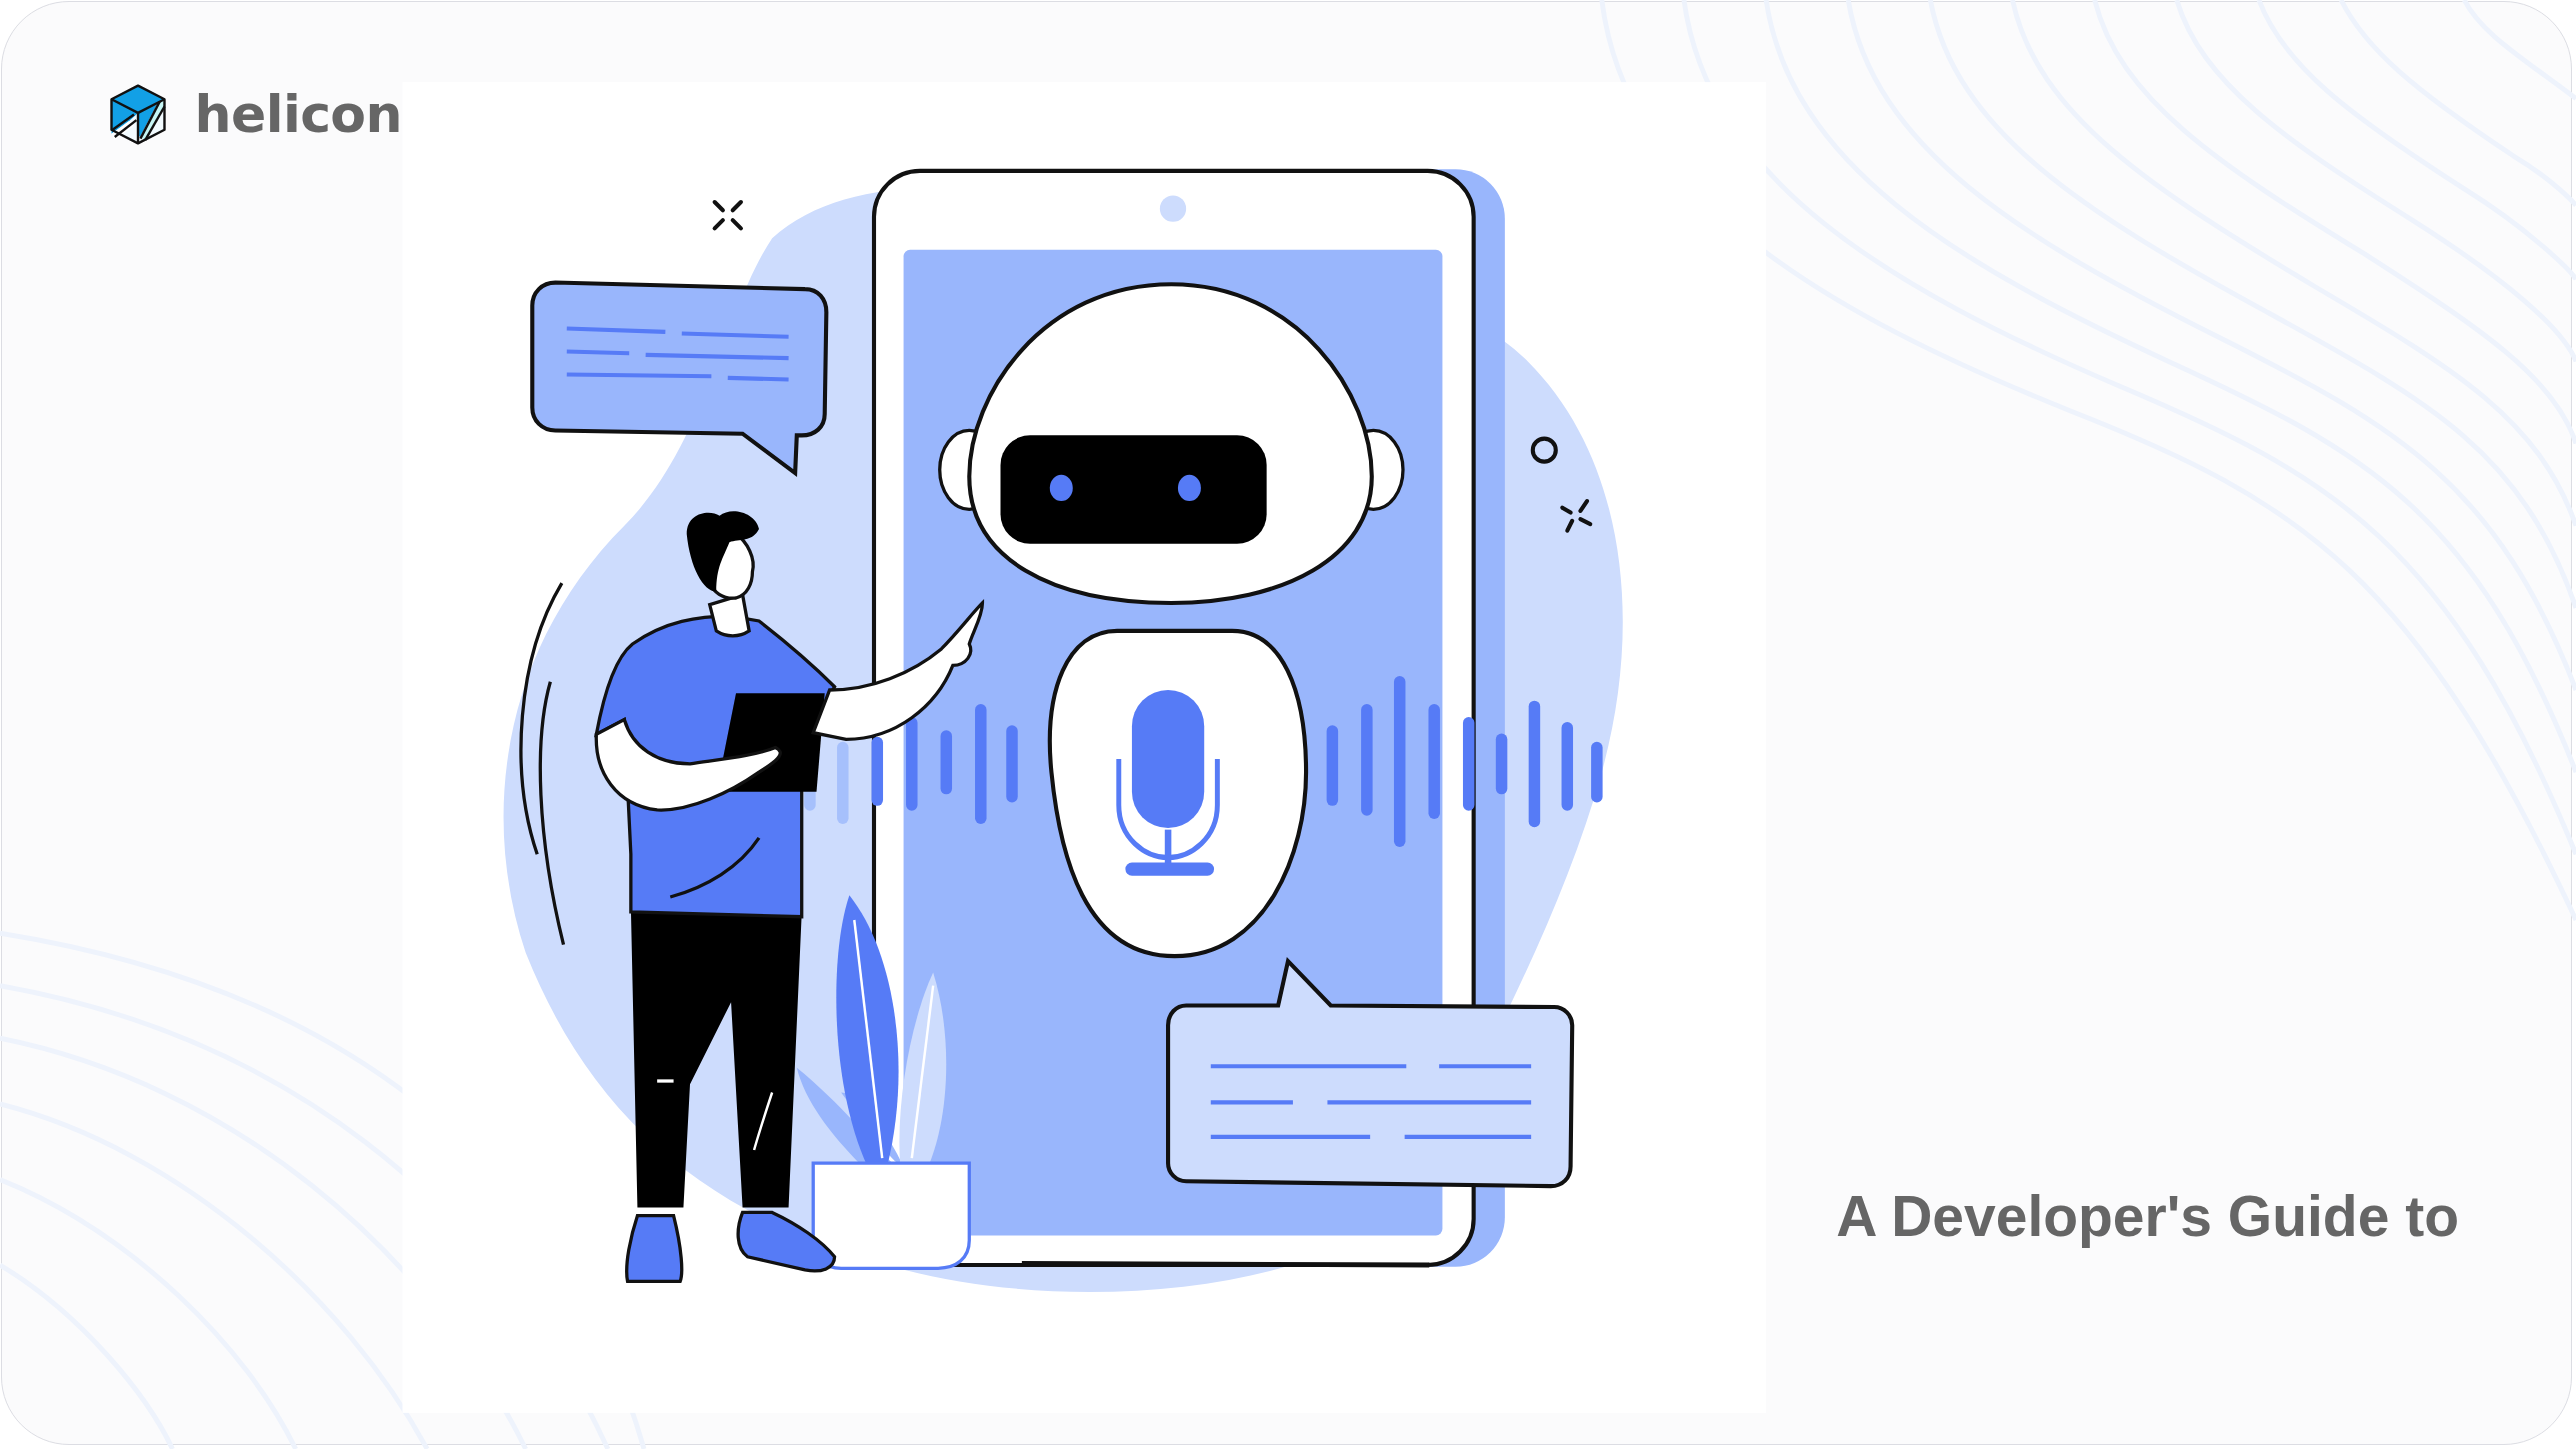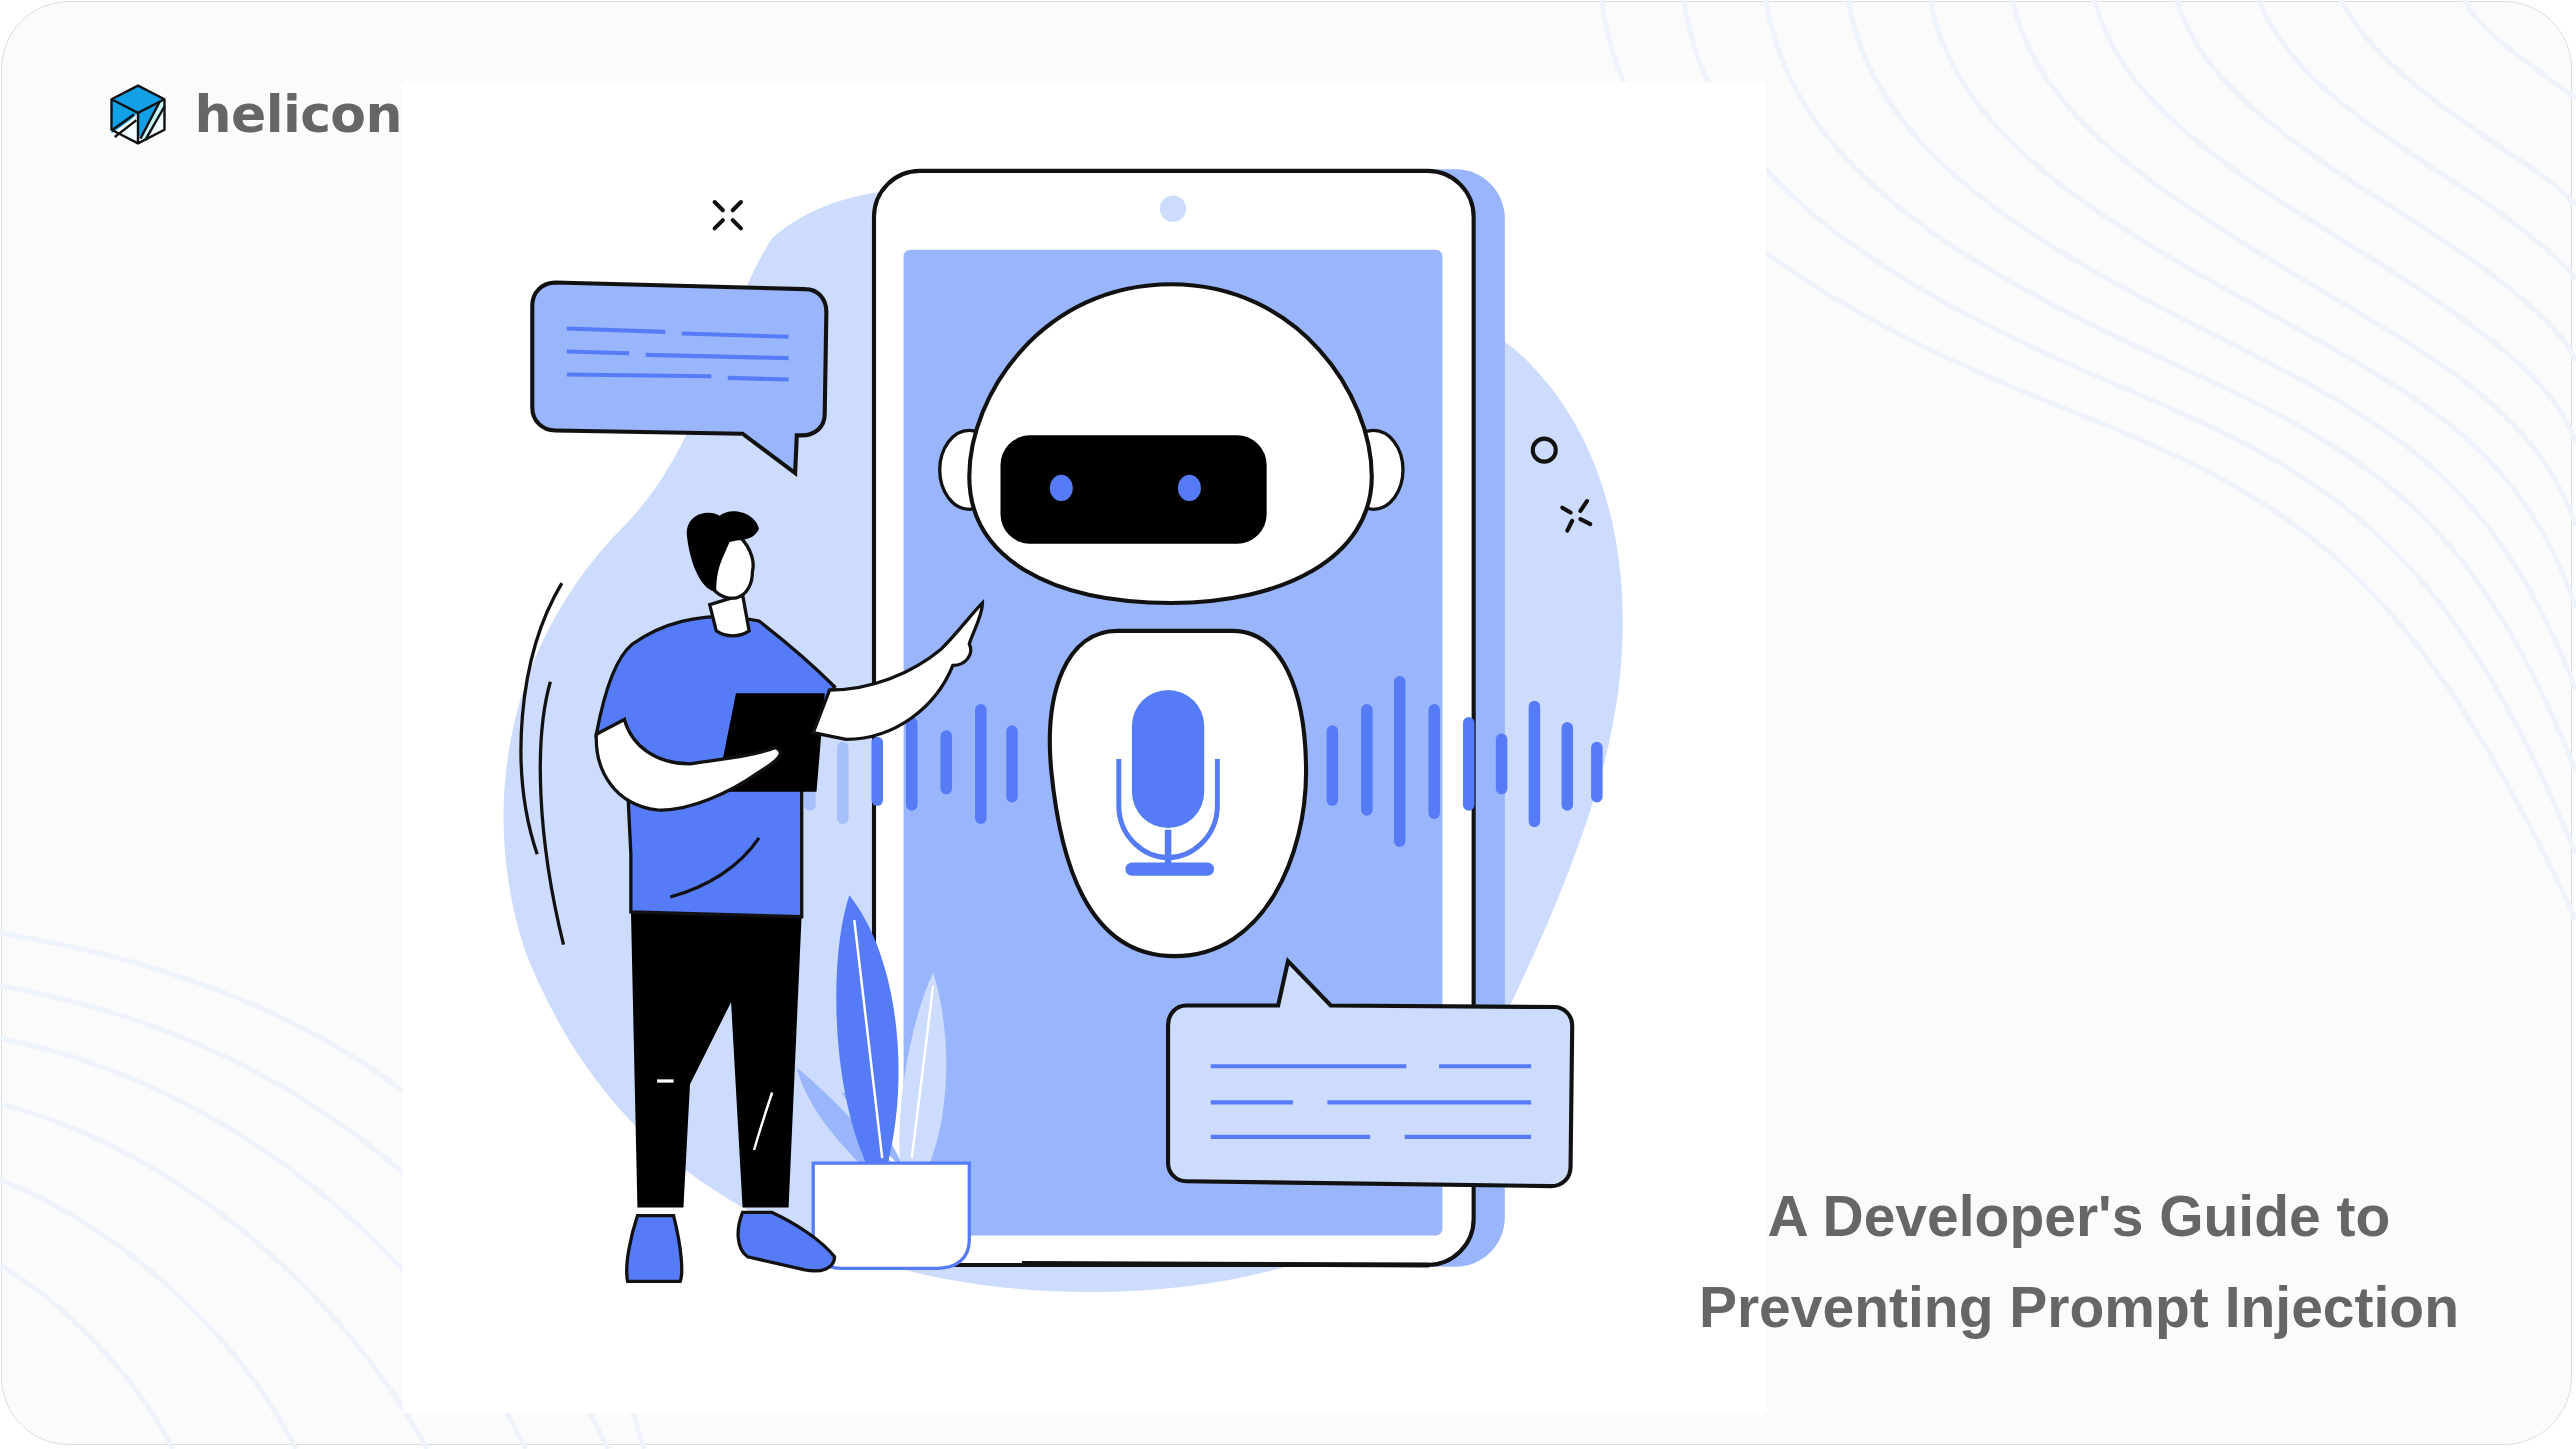--- a/index.html
+++ b/index.html
@@ -14,21 +14,21 @@
       position: absolute; left: 106px; top: 80px; height: 68px;
       display: flex; align-items: center; gap: 24.6px;
     }
     .brand-logo { width: 64px; height: 61px; }
     .brand-name {
       font-family: "DejaVu Sans", sans-serif; font-weight: bold;
       font-size: 52px; color: #666666; letter-spacing: -0.6px; line-height: 1;
     }
     .illustration { position: absolute; left: 0; top: 0; width: 2576px; height: 1449px; }
     .title {
-      position: absolute; right: 117px; top: 1171px; text-align: center;
+      position: absolute; right: 117px; top: 1171px; text-align: left;
       font-family: "Liberation Sans", sans-serif; font-weight: bold;
       color: #666666; font-size: 57px; line-height: 91px;
     }
     .title-line { display: block; }
   </style>
 </head>
 <body>
 
 <div class="frame"></div>
 
@@ -203,15 +203,14 @@
     <line x1="951" y1="309" x2="956" y2="312"></line>
       <line x1="966" y1="305" x2="962" y2="311"></line>
     <line x1="954" y1="323" x2="957" y2="317"></line>
       <line x1="962" y1="316" x2="968" y2="319"></line>
   </g>
   <circle cx="940" cy="274" r="7" fill="none" stroke="#111" stroke-width="2.5"></circle>
 </svg>
 
 <div class="title">
   <span class="title-line">A Developer's Guide to</span>
-  <span class="title-line">Preventing Prompt Injection</span>
 </div>
 
 
 </body></html>

